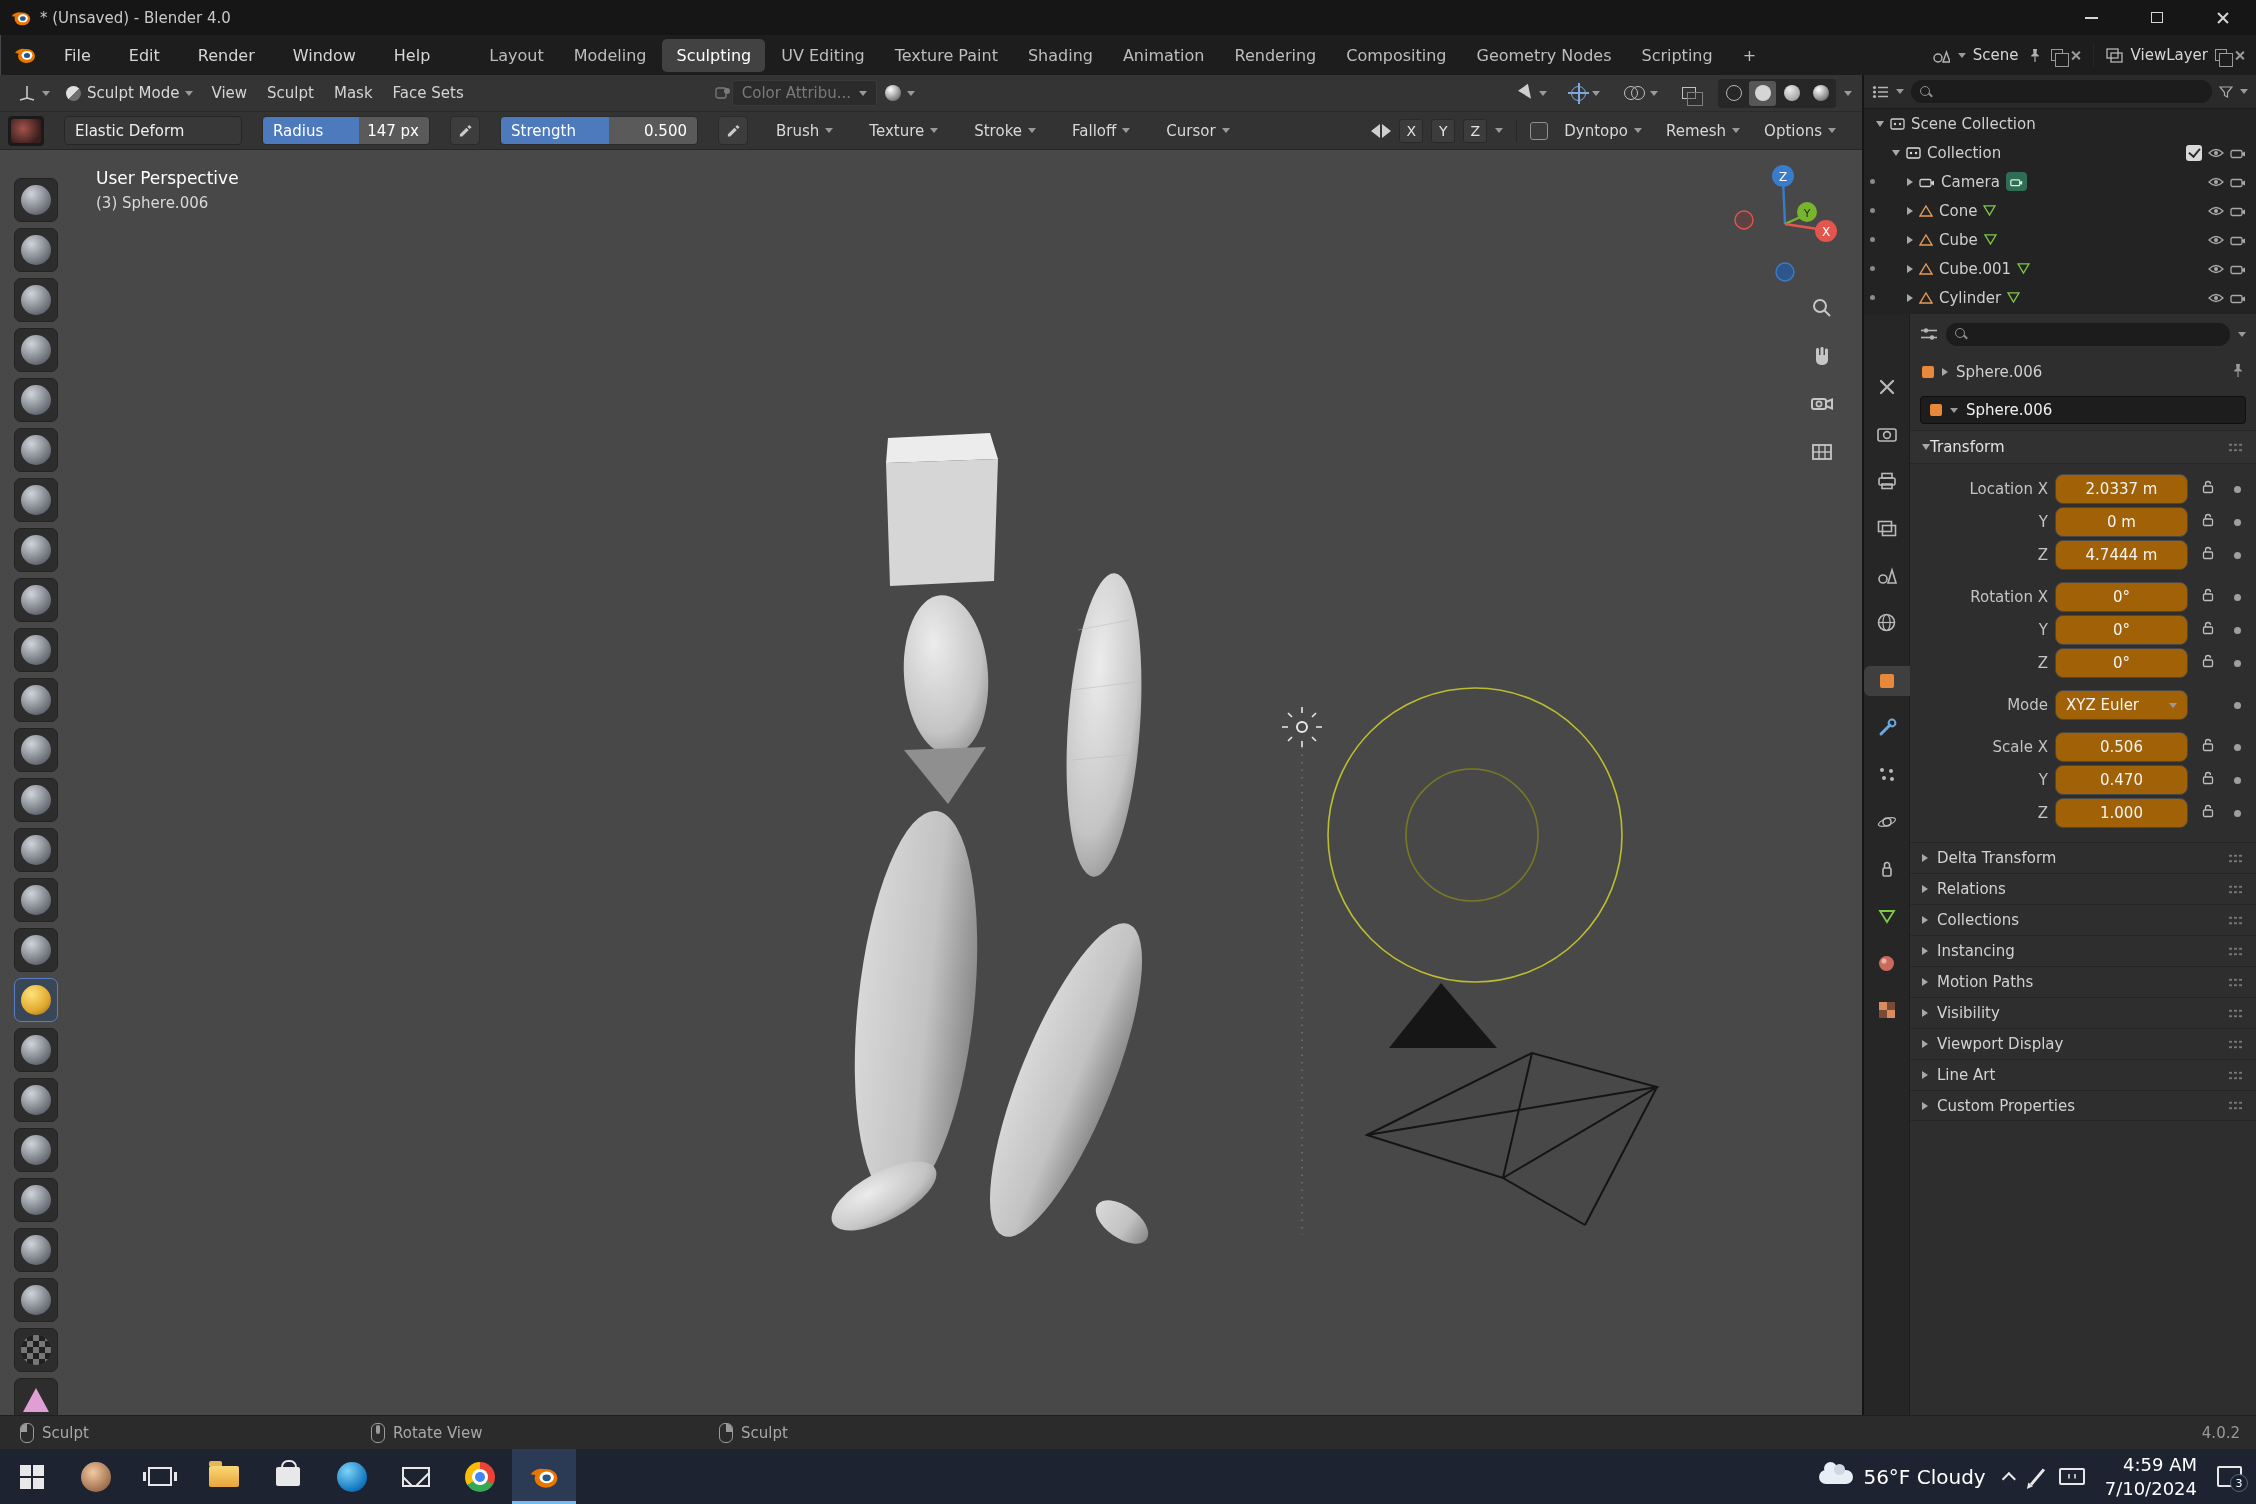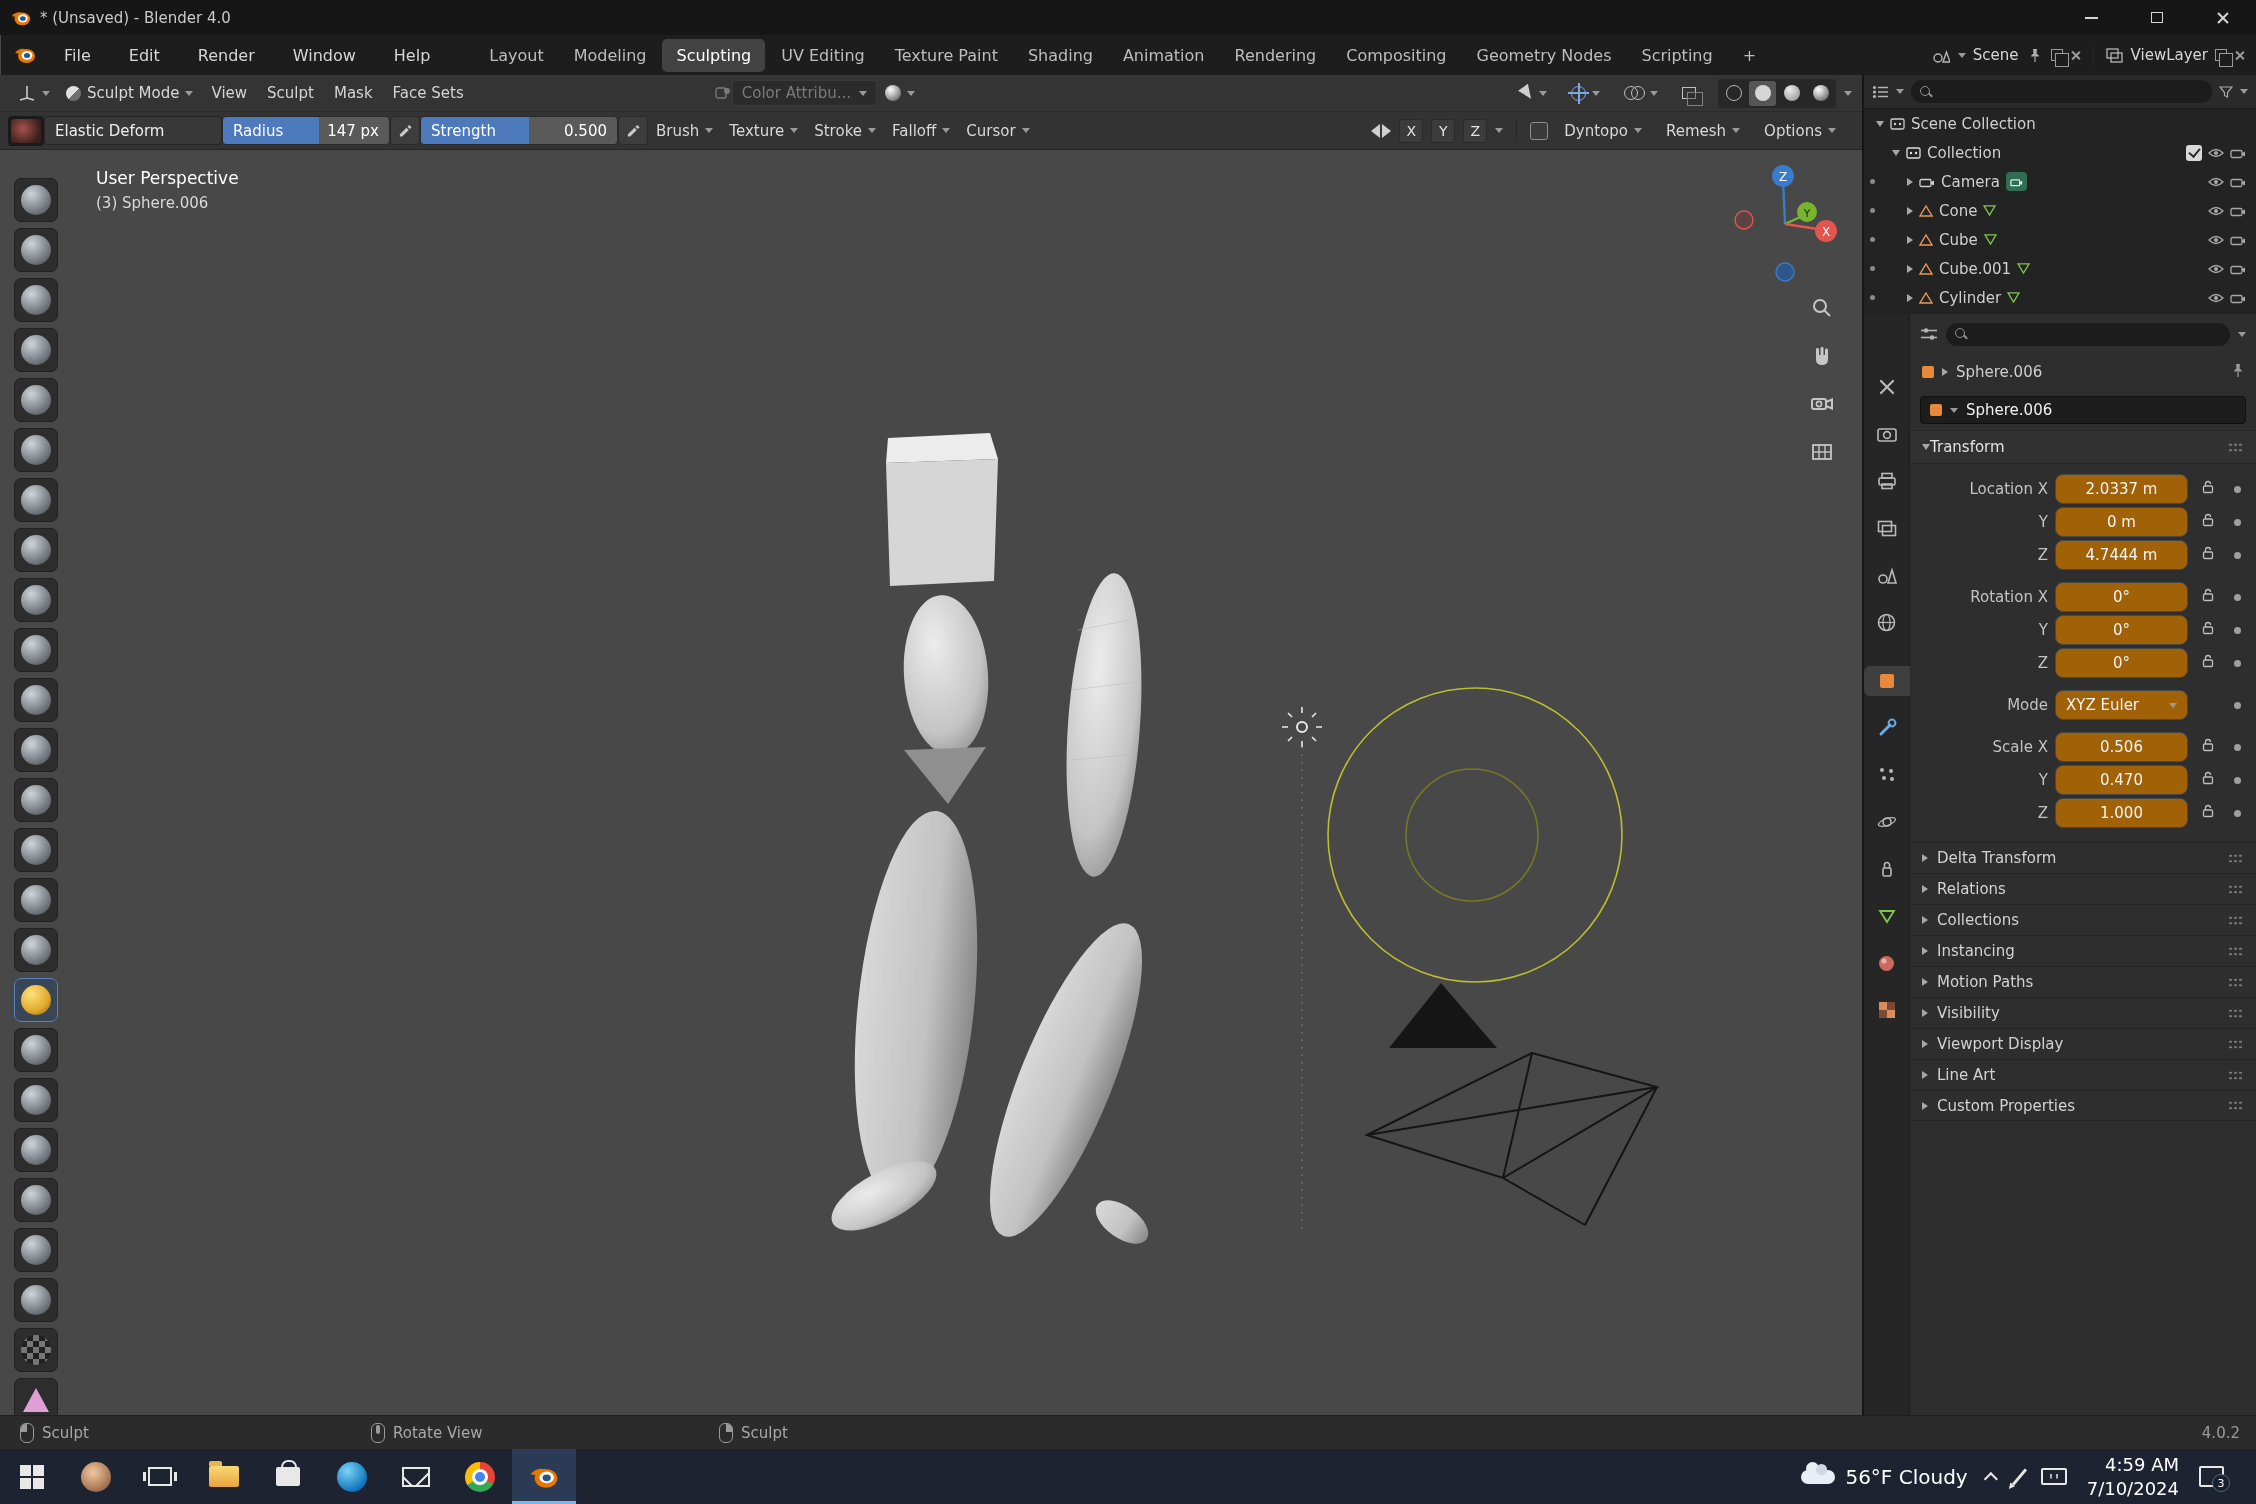--- a/index.html
+++ b/index.html
@@ -30,21 +30,21 @@
   .mini-ico { width:18px; height:18px; display:inline-flex; align-items:center; justify-content:center; }
   .ico-copy { position:relative; width:12px; height:12px; border:1.5px solid #9a9a9a; }
   .ico-copy::after { content:""; position:absolute; left:3px; top:3px; width:12px; height:12px; border:1.5px solid #9a9a9a; background:#1d1d1d; }
   .ico-x { position:relative; width:11px; height:11px; }
   .ico-x::before,.ico-x::after { content:""; position:absolute; left:5px; top:0; width:1.8px; height:11px; background:#9a9a9a; }
   .ico-x::before { transform:rotate(45deg);} .ico-x::after { transform:rotate(-45deg);}
   .tb-label { color:#d6d6d6; font-size:15px; }
 
   
   .vp-h1 { position:absolute; left:0; top:75px; width:1862px; height:37px; background:#343434; border-bottom:1px solid #2a2a2a; display:flex; align-items:center; padding:0 10px; font-size:15px; }
-  .vp-h2 { position:absolute; left:0; top:112px; width:1862px; height:38px; background:#333333; border-bottom:1px solid #262626; display:flex; align-items:center; padding:0 8px; gap:0; font-size:15px; }
+  .vp-h2 { position:absolute; left:0; top:112px; width:1862px; height:38px; background:#333333; border-bottom:1px solid #262626; display:flex; align-items:center; padding:0 8px; gap:20px; font-size:15px; }
   .hbtn { display:inline-flex; align-items:center; gap:6px; padding:4px 8px; border-radius:4px; color:#d8d8d8; }
   .hmenu { padding:4px 10px; color:#d4d4d4; }
   .dis-field { display:flex; align-items:center; gap:8px; background:#2b2b2b; border:1px solid #3a3a3a; border-radius:3px; padding:3px 9px; color:#7a7a7a; }
   .seg { display:flex; background:#272727; border-radius:4px; padding:2px; gap:2px; margin-left:6px; }
   .seg .s { width:27px; height:25px; border-radius:3px; display:flex; align-items:center; justify-content:center; }
   .seg .s.active { background:#565656; }
   .sp { width:16px; height:16px; border-radius:50%; }
   .sp.wire { border:1.6px solid #b5b5b5; }
   .sp.solid { background:#d5d5d5; }
   .sp.mat { background:radial-gradient(circle at 35% 30%, #ececec, #8a8a8a); }
@@ -155,21 +155,21 @@
   .folder { position:relative; width:30px; height:21px; background:linear-gradient(#f9d976,#e8a33d); border-radius:2px; }
   .folder::before { content:""; position:absolute; left:0; top:-5px; width:13px; height:5px; background:#e8b554; border-radius:2px 2px 0 0; }
   .bag { position:relative; width:24px; height:19px; background:#e8e8e8; border-radius:2px; }
   .bag::before { content:""; position:absolute; left:5px; top:-7px; width:12px; height:10px; border:2.5px solid #e8e8e8; border-bottom:none; border-radius:7px 7px 0 0; }
   .bluecirc { width:30px; height:30px; border-radius:50%; background:radial-gradient(circle at 35% 30%, #7cd4f7, #0a6fb8 75%); }
   .envelope { position:relative; width:28px; height:20px; border:2px solid #e8e8e8; overflow:hidden; }
   .envelope::before { content:""; position:absolute; left:-3px; top:-11px; width:22px; height:22px; border:2px solid #e8e8e8; transform:rotate(45deg); }
   .chrome { position:relative; width:30px; height:30px; border-radius:50%; background:conic-gradient(#ea4335 0 33%, #34a853 33% 66%, #fbbc05 66% 100%); }
   .chrome::before { content:""; position:absolute; left:7px; top:7px; width:16px; height:16px; border-radius:50%; background:#ffffff; }
   .chrome::after { content:""; position:absolute; left:10px; top:10px; width:10px; height:10px; border-radius:50%; background:#4285f4; }
-  .tb-right-cluster { margin-left:auto; display:flex; align-items:center; gap:20px; padding-right:32px; }
+  .tb-right-cluster { margin-left:auto; display:flex; align-items:center; gap:20px; padding-right:14px; }
   .weather { display:flex; align-items:center; gap:10px; font-size:20px; }
   .cloud { position:relative; width:34px; height:14px; background:#e8eef5; border-radius:8px; }
   .cloud::before { content:""; position:absolute; left:5px; top:-8px; width:13px; height:13px; border-radius:50%; background:#e8eef5; }
   .cloud::after { content:""; position:absolute; left:15px; top:-6px; width:11px; height:11px; border-radius:50%; background:#cfd8e2; }
   .chev-up { width:10px; height:10px; border-left:2.5px solid #e8e8e8; border-top:2.5px solid #e8e8e8; transform:rotate(45deg) translateY(3px); }
   .pen-ico { width:3px; height:20px; background:#e8e8e8; transform:rotate(40deg); position:relative; }
   .pen-ico::after { content:""; position:absolute; left:-2px; bottom:-6px; width:0; height:0; border-left:3.5px solid transparent; border-right:3.5px solid transparent; border-top:6px solid #e8e8e8; }
   .kbd-ico { position:relative; width:26px; height:17px; border:2px solid #e8e8e8; border-radius:2px; background:repeating-linear-gradient(90deg, transparent 0 4px, rgba(232,232,232,.75) 4px 6px) center/70% 35% no-repeat; }
   .dtime { text-align:right; font-size:18px; line-height:1.3; }
   .notif { position:relative; width:25px; height:21px; border:2px solid #e8e8e8; border-radius:2px; }

